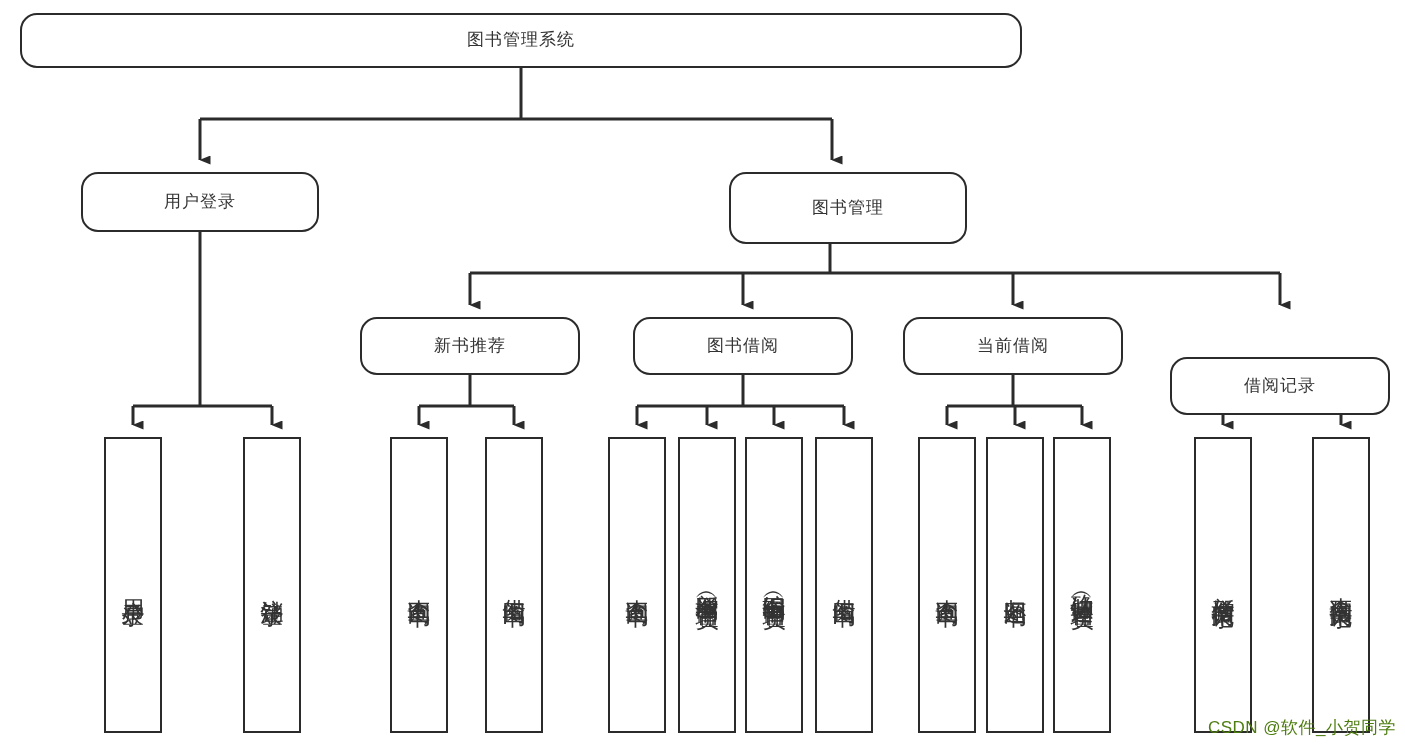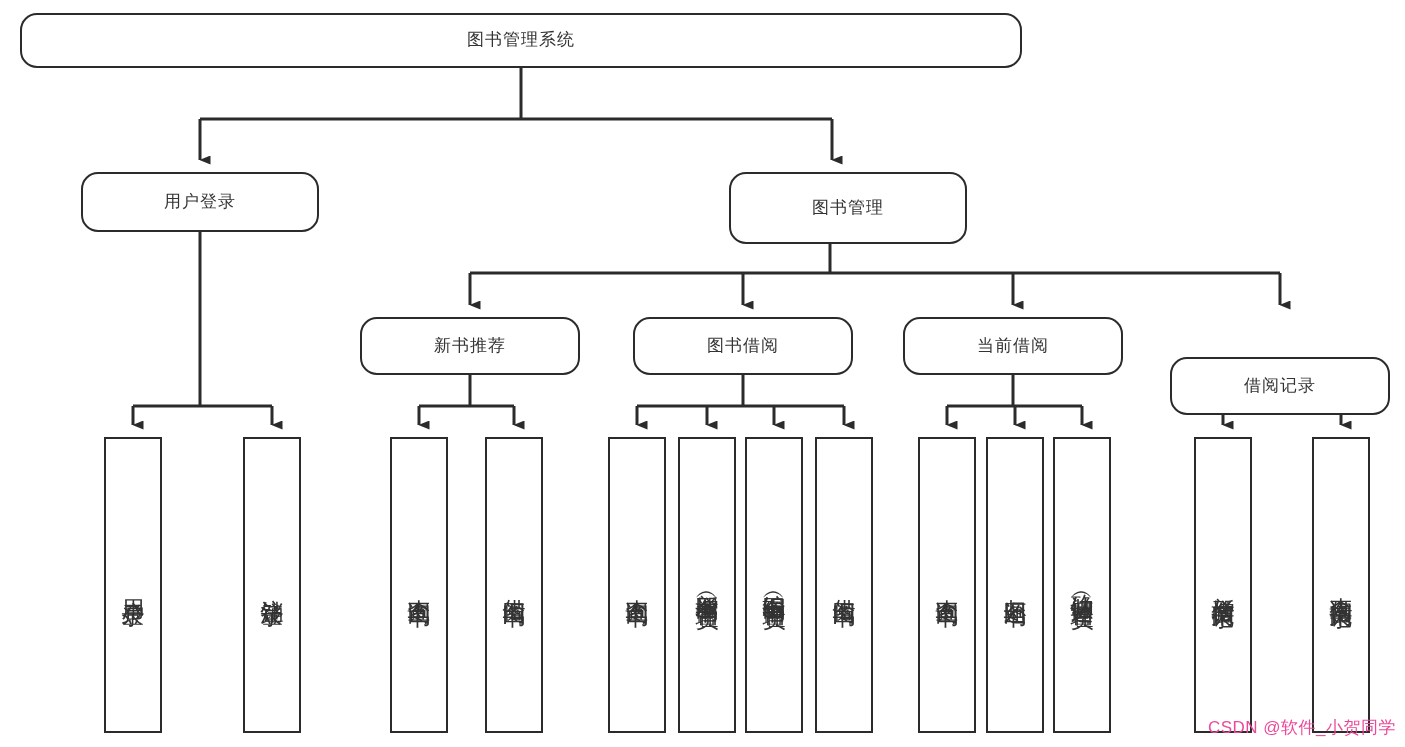--- a/index.html
+++ b/index.html
@@ -51,21 +51,21 @@
   .node.vertical .vtext {
     writing-mode: vertical-rl;
     text-orientation: upright;
     white-space: nowrap;
   }
   .watermark {
     position: absolute;
     right: 9px;
     bottom: 8px;
     font-size: 17px;
-    color: #ec4899;
+    color: #4d7c0f;
     letter-spacing: 0.5px;
     white-space: nowrap;
     font-family: "Liberation Sans", "DejaVu Sans", sans-serif;
   }
 </style>
 </head>
 <body>
 
 <div id="canvas">
 

